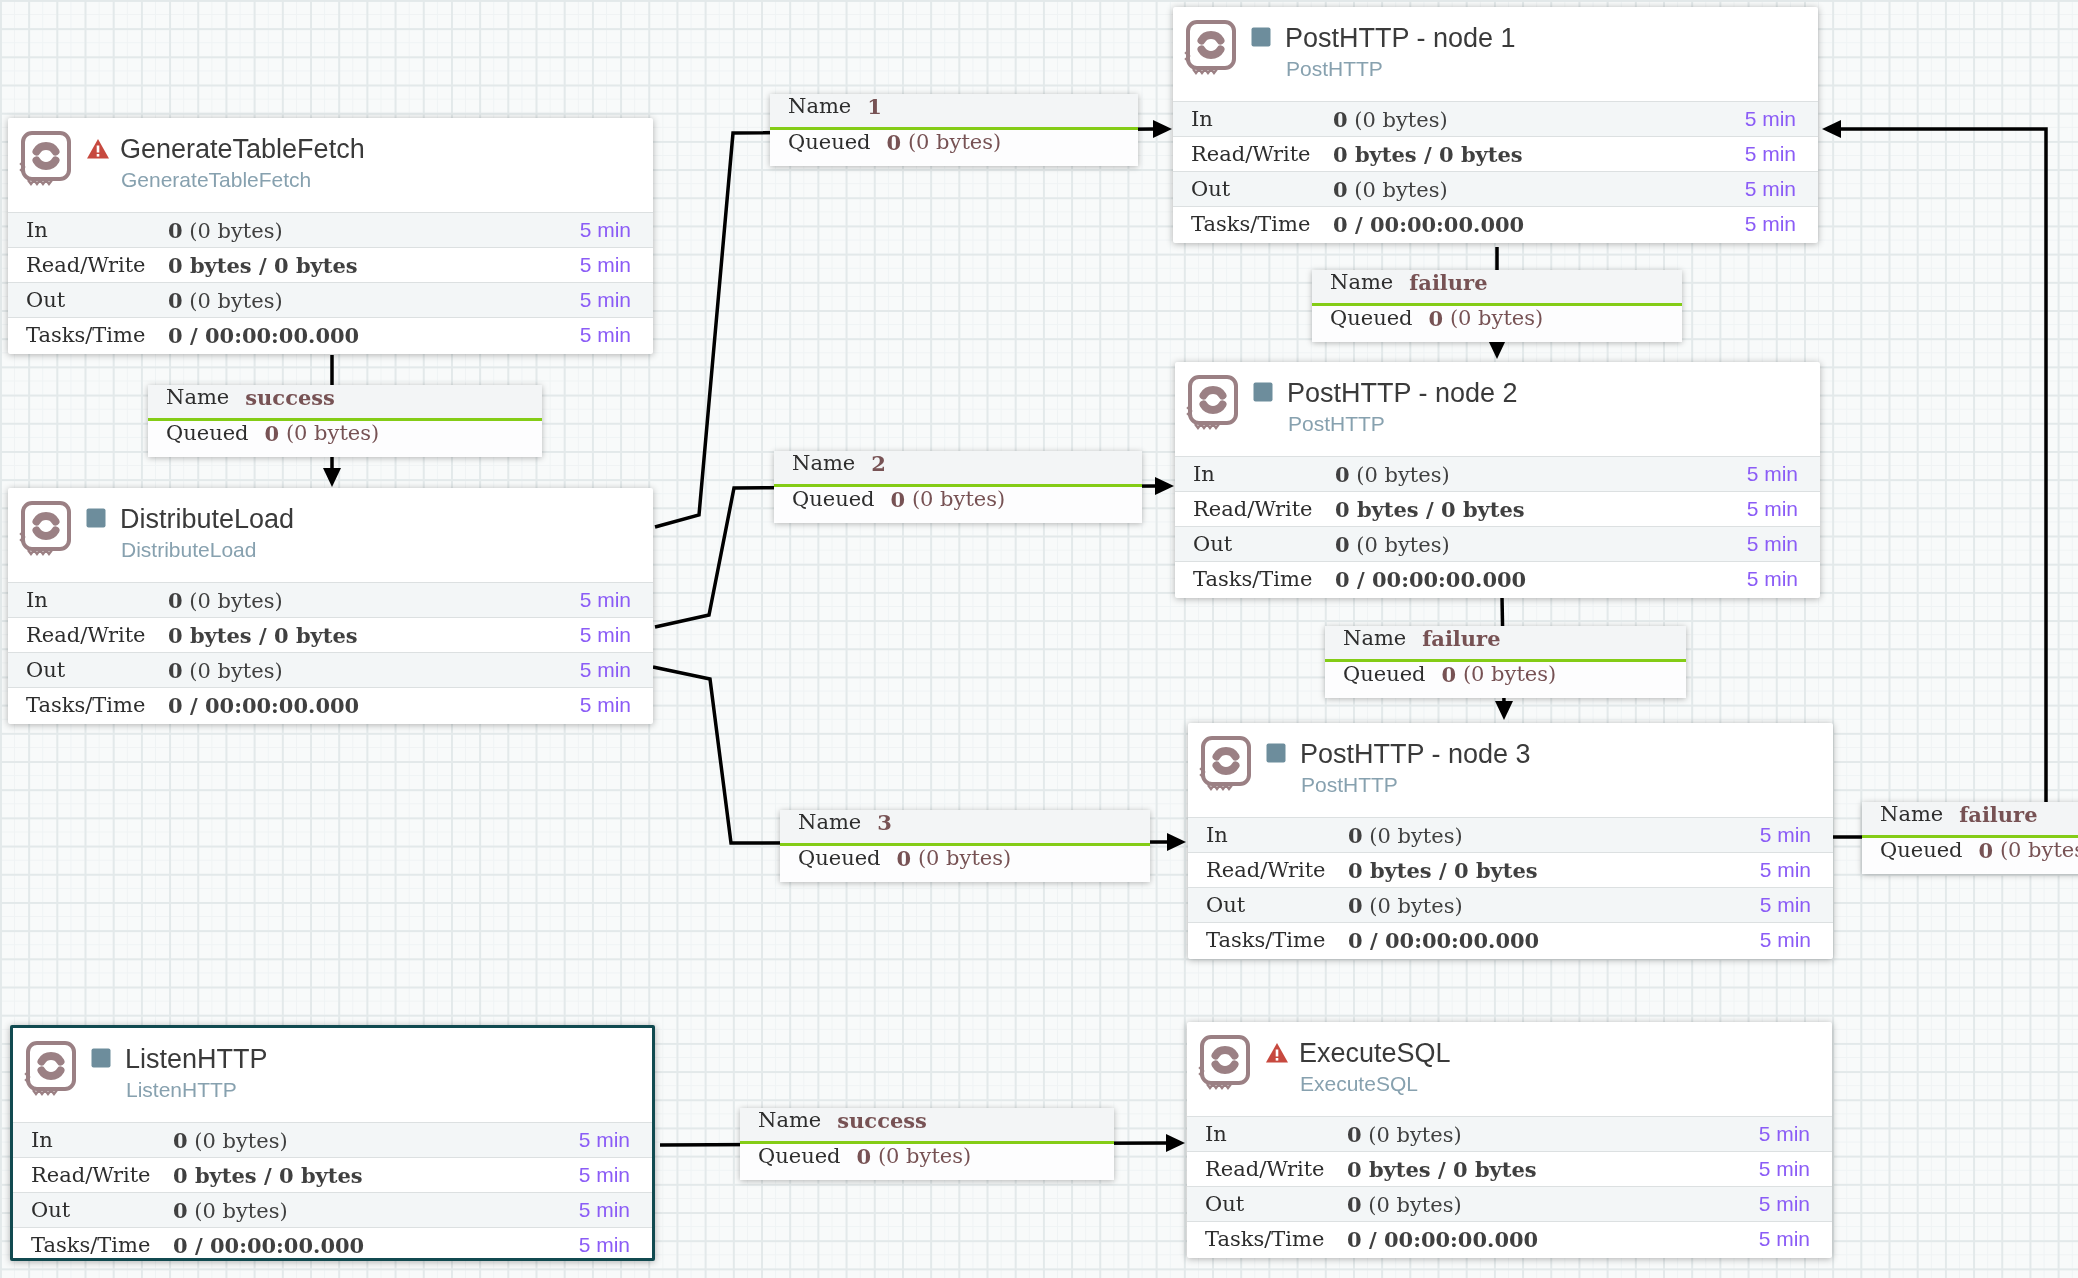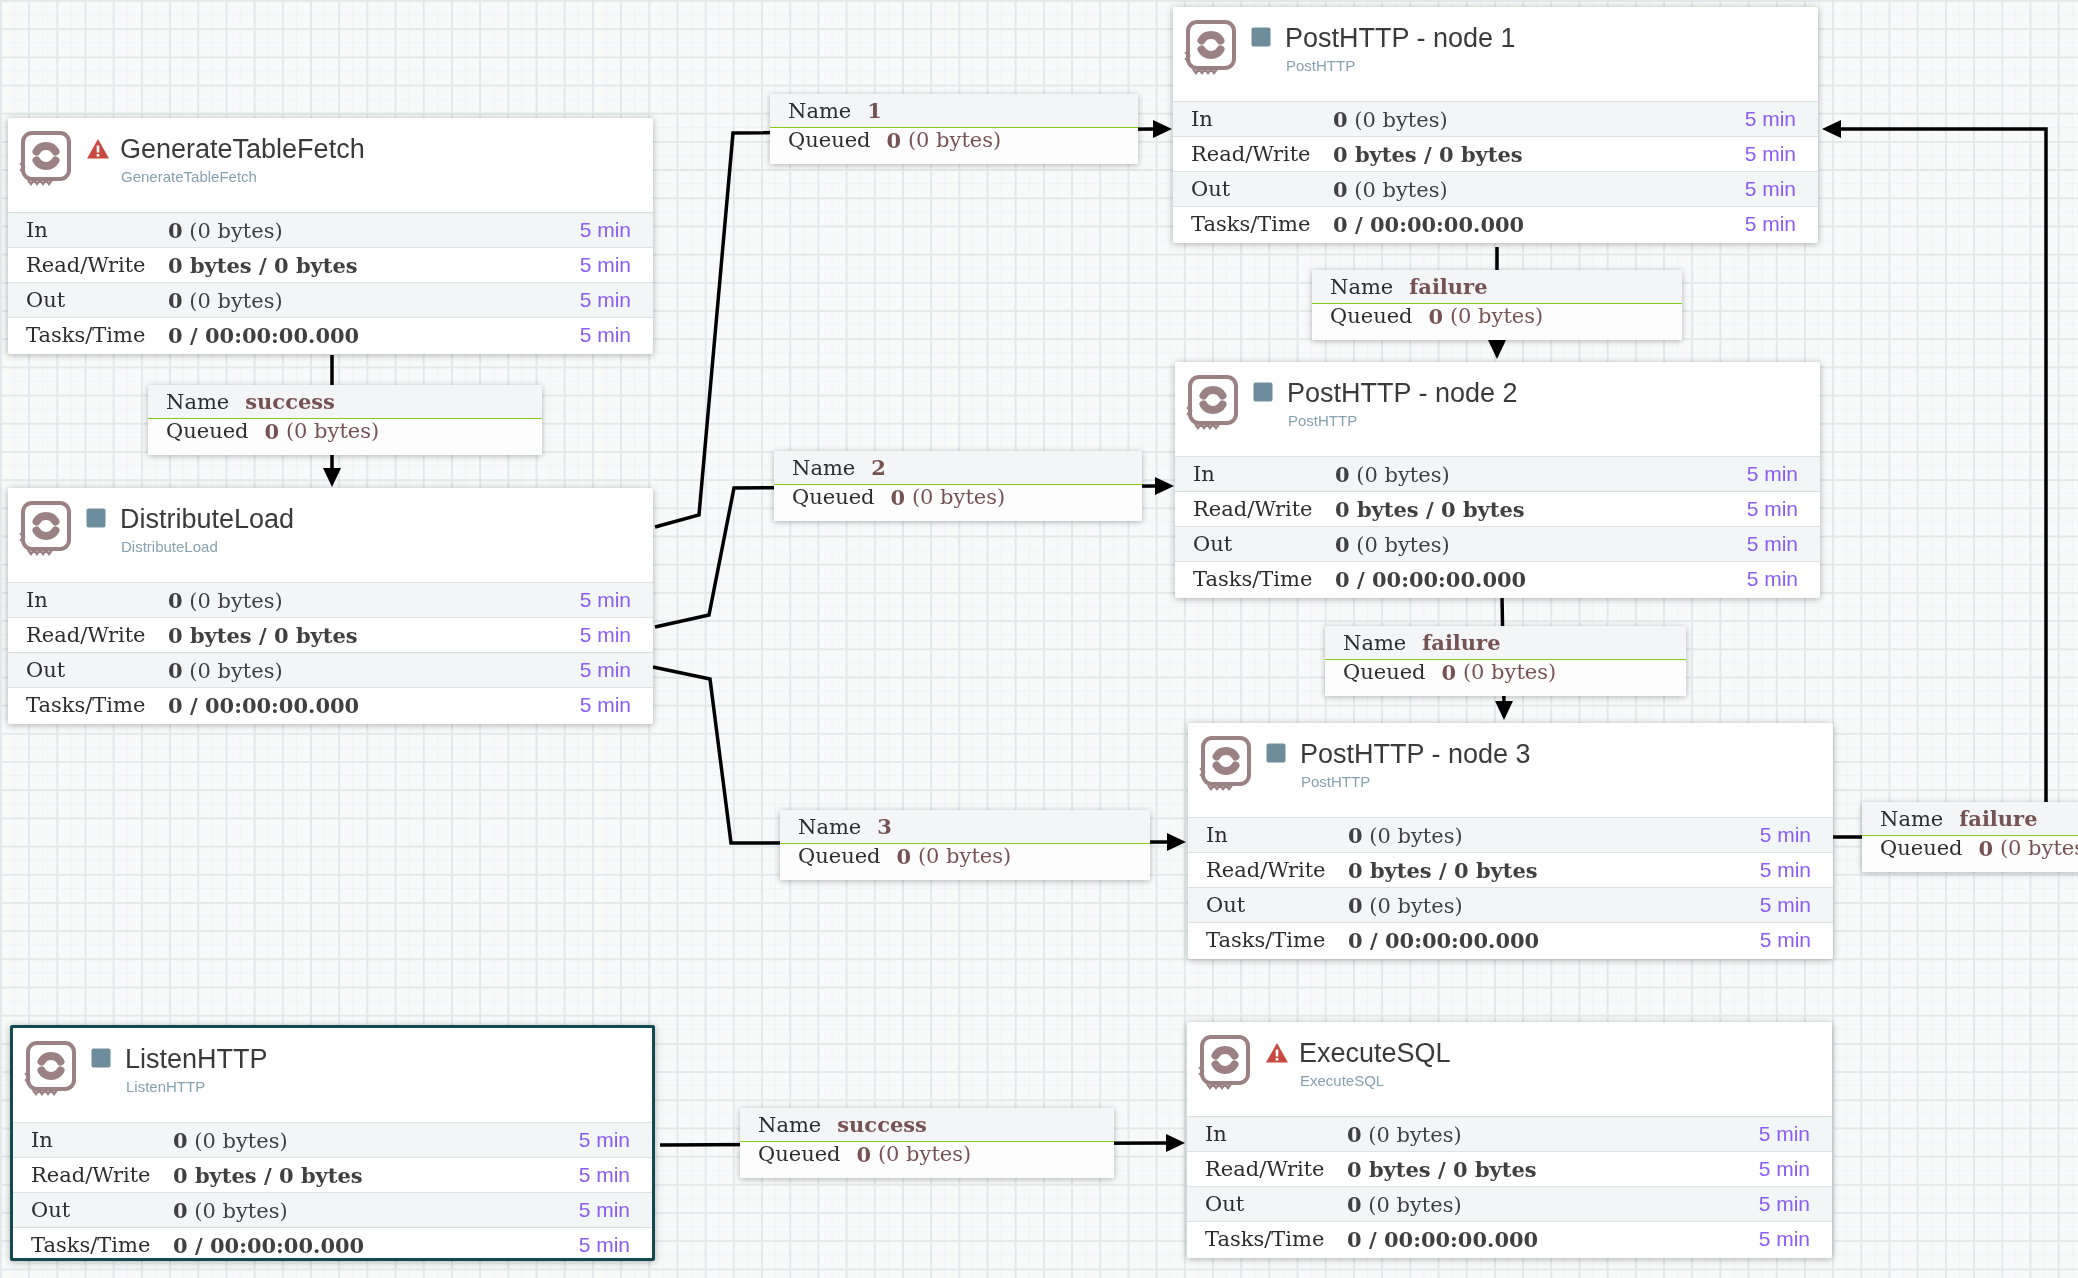--- a/index.html
+++ b/index.html
@@ -16,33 +16,33 @@
   }
   svg.connections{position:absolute;left:0;top:0;z-index:1;}
   .processor{
     position:absolute;width:645px;height:236px;background:#fff;z-index:2;
     box-shadow:0 1px 7px rgba(0,0,0,.30);border-radius:2px;box-sizing:border-box;
   }
   .processor.selected{border:3px solid #114a50;}
   .proc-icon{position:absolute;left:11px;top:11px;}
   .state-icon{position:absolute;left:78px;top:20px;}
   .proc-title{position:absolute;left:112px;top:16px;font-size:27px;font-weight:500;color:#3a3a3a;white-space:nowrap;}
-  .proc-sub{position:absolute;left:113px;top:50px;font-size:15px;color:#87a1af;white-space:nowrap;}
+  .proc-sub{position:absolute;left:113px;top:50px;font-size:21px;color:#87a1af;white-space:nowrap;}
   .stats{position:absolute;left:0;right:0;top:94px;}
   .stat-row{display:flex;align-items:center;height:34px;border-top:1px solid #dcе0e1;border-top:1px solid #dce0e1;font-family:"DejaVu Serif",serif;font-size:21px;}
   .stat-row.alt{background:#f3f6f7;}
   .s-label{width:142px;margin-left:18px;color:#2d2d2d;flex:none;white-space:nowrap;}
   .s-value{flex:1;color:#404040;white-space:nowrap;}
   .s-value b{font-weight:700;}
   .s-period{margin-right:22px;color:#8b5cf6;font-family:"Liberation Sans",sans-serif;font-size:21px;flex:none;}
   .qlabel{
     position:absolute;z-index:3;box-shadow:0 1px 6px rgba(0,0,0,.28);
     font-family:"DejaVu Serif",serif;font-size:21px;background:#fdfdfe;
   }
-  .q-row1{height:33px;display:flex;align-items:center;background:#f3f5f6;border-bottom:1px solid #84cc16;padding-left:18px;}
+  .q-row1{height:33px;display:flex;background:#f3f5f6;border-bottom:3px solid #84cc16;padding-left:18px;}
   .q-row2{height:36px;display:flex;background:#fdfdfe;padding-left:18px;}
   .q-key{color:#2d2d2d;white-space:nowrap;}
   .q-val{margin-left:16px;color:#775254;font-weight:700;white-space:nowrap;}
   .q-rest{color:#775254;font-weight:400;white-space:pre;}
 </style>
 </head>
 <body>
 
 <div id="canvas">
   <svg class="connections" width="2078" height="1278" viewBox="0 0 2078 1278" id="conn-svg">

